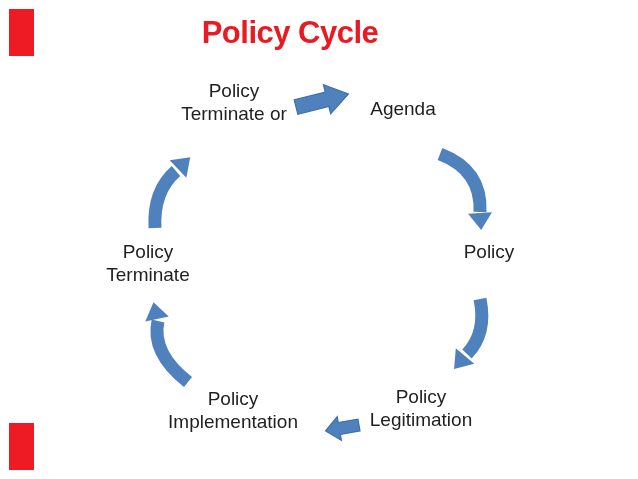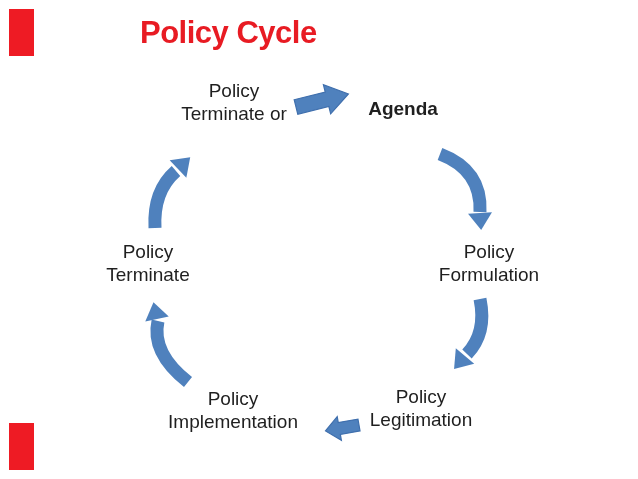--- a/index.html
+++ b/index.html
@@ -1,31 +1,31 @@
 <!DOCTYPE html>
 <html style="--background: #ffffff; --title: #e81b23; --text: #1f1f1f; --arrow: #4f81bd; --arrow_outline: #3f6fad; --accent_bar: #ee1b24;"><head>
 <meta charset="utf-8">
 <style>
   html,body{margin:0;padding:0;background:#fff;}
   .canvas{
     position:relative;width:638px;height:479px;background:var(--background,#fff);
     font-family:"Liberation Sans",sans-serif;color:var(--text,#1f1f1f);overflow:hidden;
   }
   .page-title{
-    position:absolute;left:140px;top:15px;width:300px;
+    position:absolute;left:140px;top:15px;width:300px;text-align:center;
     font-size:31px;font-weight:bold;color:var(--title,#e81b23);letter-spacing:-0.5px;
   }
   .accent-bar{position:absolute;width:25px;height:47px;background:var(--accent_bar,#ee1b24);}
   .accent-bar.top{left:9px;top:9px;}
   .accent-bar.bottom{left:9px;top:423px;}
   .stage{
     position:absolute;text-align:center;font-size:19px;line-height:23px;color:var(--text,#1f1f1f);
   }
   .stage-terminate{left:149px;top:79px;width:170px;}
-  .stage-agenda{left:343px;top:97px;width:120px;font-weight:bold;}
+  .stage-agenda{left:343px;top:97px;width:120px;}
   .stage-formulation{left:409px;top:240px;width:160px;}
   .stage-legitimation{left:341px;top:385px;width:160px;}
   .stage-implementation{left:143px;top:387px;width:180px;}
   .stage-evaluation{left:68px;top:240px;width:160px;}
   svg.arrows{position:absolute;left:0;top:0;}
   .block-arrow{fill:var(--arrow,#4f81bd);stroke:var(--arrow_outline,#3f6fad);stroke-width:1.2px;}
   .arc-body{fill:none;stroke:var(--arrow,#4f81bd);stroke-width:13px;stroke-linecap:butt;}
   .arc-head{fill:var(--arrow,#4f81bd);}
 </style>
 </head>
@@ -81,21 +81,20 @@
     <div>Policy</div>
     <div>Terminate or</div>
   </div>
 
   <div class="stage stage-agenda">
     <div>Agenda</div>
   </div>
 
   <div class="stage stage-formulation">
     <div>Policy</div>
-    <div>Formulation</div>
   </div>
 
   <div class="stage stage-legitimation">
     <div>Policy</div>
     <div>Legitimation</div>
   </div>
 
   <div class="stage stage-implementation">
     <div>Policy</div>
     <div>Implementation</div>

